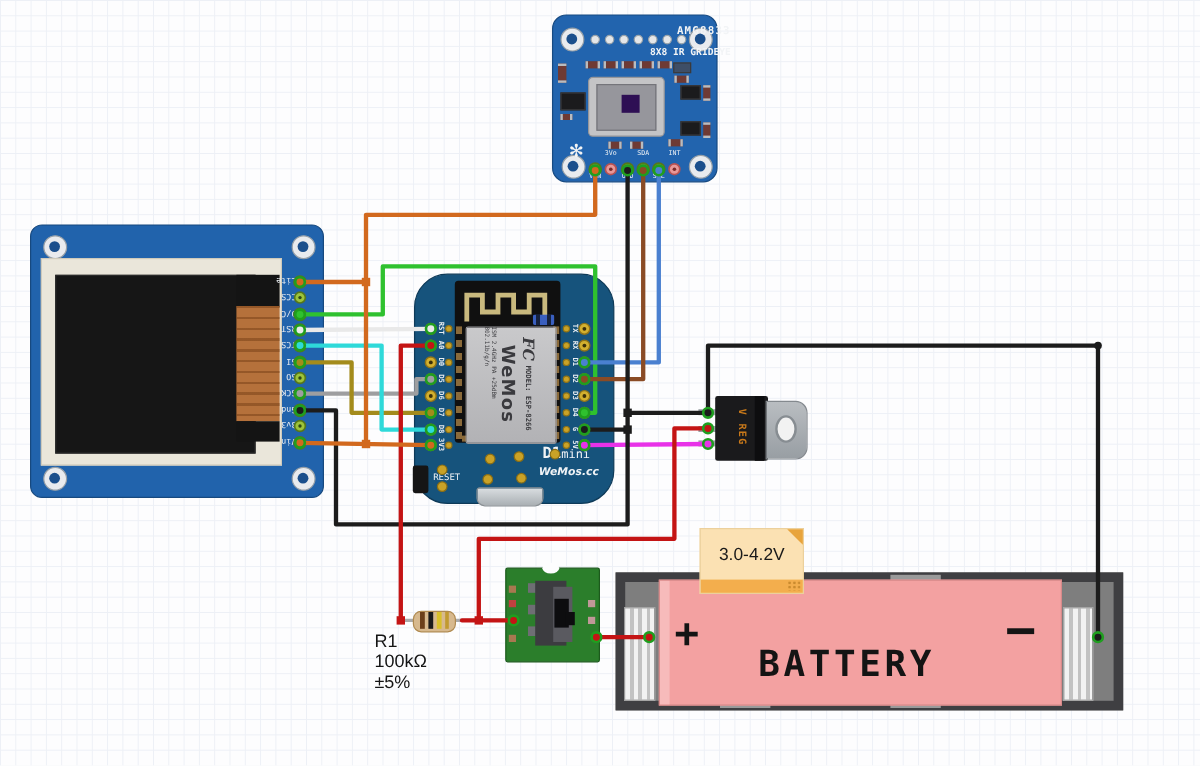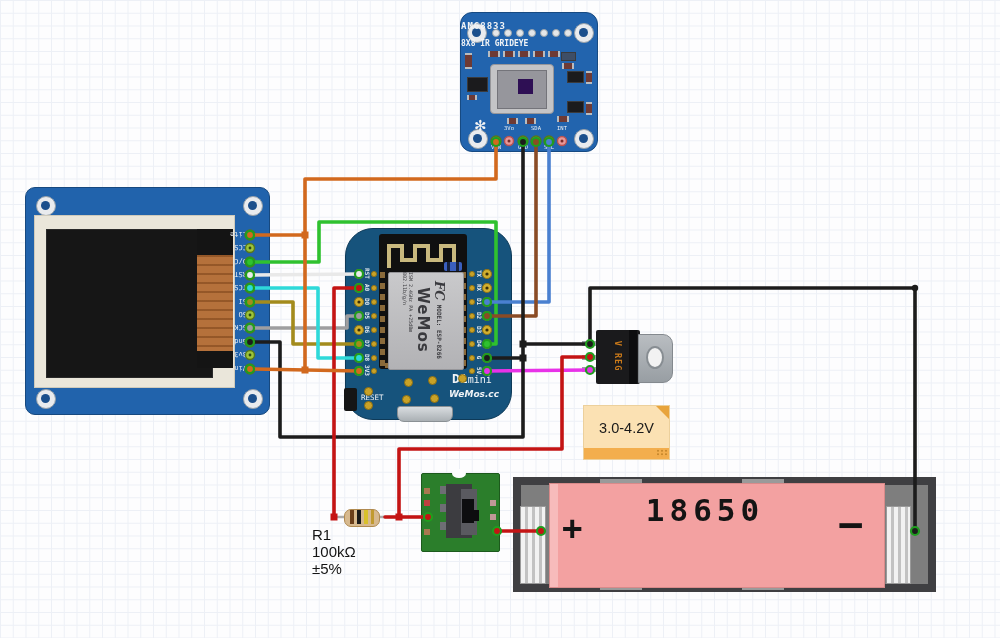--- a/index.html
+++ b/index.html
@@ -37,21 +37,21 @@
   #usb{left:397px;top:406px;width:54px;height:14px;background:linear-gradient(180deg,#d9dde0,#aab0b4);border:1px solid #8a9094;border-radius:3px 3px 7px 7px;z-index:12;}
   .wm-txt{position:absolute;color:#f0f3f6;z-index:12;white-space:nowrap;}
   #lbl-reset{left:361px;top:393px;font:7.5px "DejaVu Sans Mono",monospace;}
   #lbl-d1mini{left:452px;top:371px;font:bold 13px "DejaVu Sans Mono",monospace;}
   #lbl-d1mini .mini{font-size:10px;font-weight:normal;}
   #lbl-site{left:449px;top:389px;font:bold 9px "DejaVu Sans",sans-serif;font-style:italic;}
   #jumper{left:444px;top:262px;width:18px;height:9px;background:#3a5fbf;border-radius:2px;z-index:11;
     background-image:linear-gradient(90deg,transparent 3px,#16223f 3px 6px,transparent 6px 12px,#16223f 12px 15px,transparent 15px);}
   
   #amg-board{left:460px;top:12px;width:136px;height:138px;background:#2264ae;border:1px solid #174a82;border-radius:12px;z-index:10;}
-  .amg-txt{position:absolute;width:148px;text-align:left;color:#f2f4f6;font-family:"DejaVu Sans Mono",monospace;font-weight:bold;z-index:11;}
+  .amg-txt{position:absolute;width:148px;text-align:right;color:#f2f4f6;font-family:"DejaVu Sans Mono",monospace;font-weight:bold;z-index:11;}
   .amg-pad{position:absolute;width:6px;height:6px;border-radius:50%;background:#e5e7e9;border:1px solid #98a2aa;}
   .pv{position:absolute;background:#6e3a34;border-left:2px solid #b8bcc0;border-right:2px solid #b8bcc0;}
   .pvv{position:absolute;background:#6e3a34;border-top:2px solid #b8bcc0;border-bottom:2px solid #b8bcc0;}
   .ic{position:absolute;background:#1b1b1d;border:1px solid #3a3a3c;}
   #sensor-outer{left:29px;top:51px;width:62px;height:48px;background:#c4c4c6;border:1px solid #96969a;border-radius:4px;}
   #sensor-inner{left:36px;top:57px;width:48px;height:37px;background:#96969c;border:1px solid #74747a;}
   #sensor-eye{left:57px;top:66px;width:15px;height:15px;background:#2e0f54;}
   #amg-star{left:474px;top:117px;font-size:15px;color:#f4f4f4;z-index:11;}
   .amg-lbl{position:absolute;width:26px;text-align:center;color:#eef2f5;font:5.5px "DejaVu Sans Mono",monospace;z-index:11;}
   
@@ -242,24 +242,24 @@
   <div class="bat-tab" style="left:600px;top:479px;"></div>
   <div class="bat-tab" style="left:742px;top:479px;"></div>
   <div class="bat-tab" style="left:600px;top:583px;"></div>
   <div class="bat-tab" style="left:742px;top:583px;"></div>
   <div class="bat-term" style="left:520px;top:506px;"></div>
   <div class="bat-term" style="left:886px;top:506px;width:25px;"></div>
   <div class="abs" id="bat-cell">
       <i></i>
     </div>
   <div class="bat-txt" id="bat-plus">+</div>
-  <div class="bat-txt" id="bat-model">18650</div>
+  <div class="bat-txt" id="bat-name">BATTERY</div>
   <div class="bat-txt" id="bat-minus">−</div>
 
-  <div class="note" id="note2" style="left:583px;top:405px;width:85px;height:53px;">
+  <div class="note" id="note2" style="left:583px;top:440px;width:85px;height:53px;">
     <div class="fold"></div>
     <div class="txt" style="top:14px;">3.0-4.2V</div>
     <div class="strip"></div>
     <div class="grip"></div>
   </div>
 
   <svg id="wires" width="1000" height="638" viewBox="0 0 1000 638">
       <g>
         <circle cx="250" cy="235" r="5" fill="#7fa32a" stroke="#55771c" stroke-width="1.4"></circle>
         <circle cx="250" cy="248" r="4.5" fill="#9dc43a" stroke="#55771c" stroke-width="1.4"></circle>

